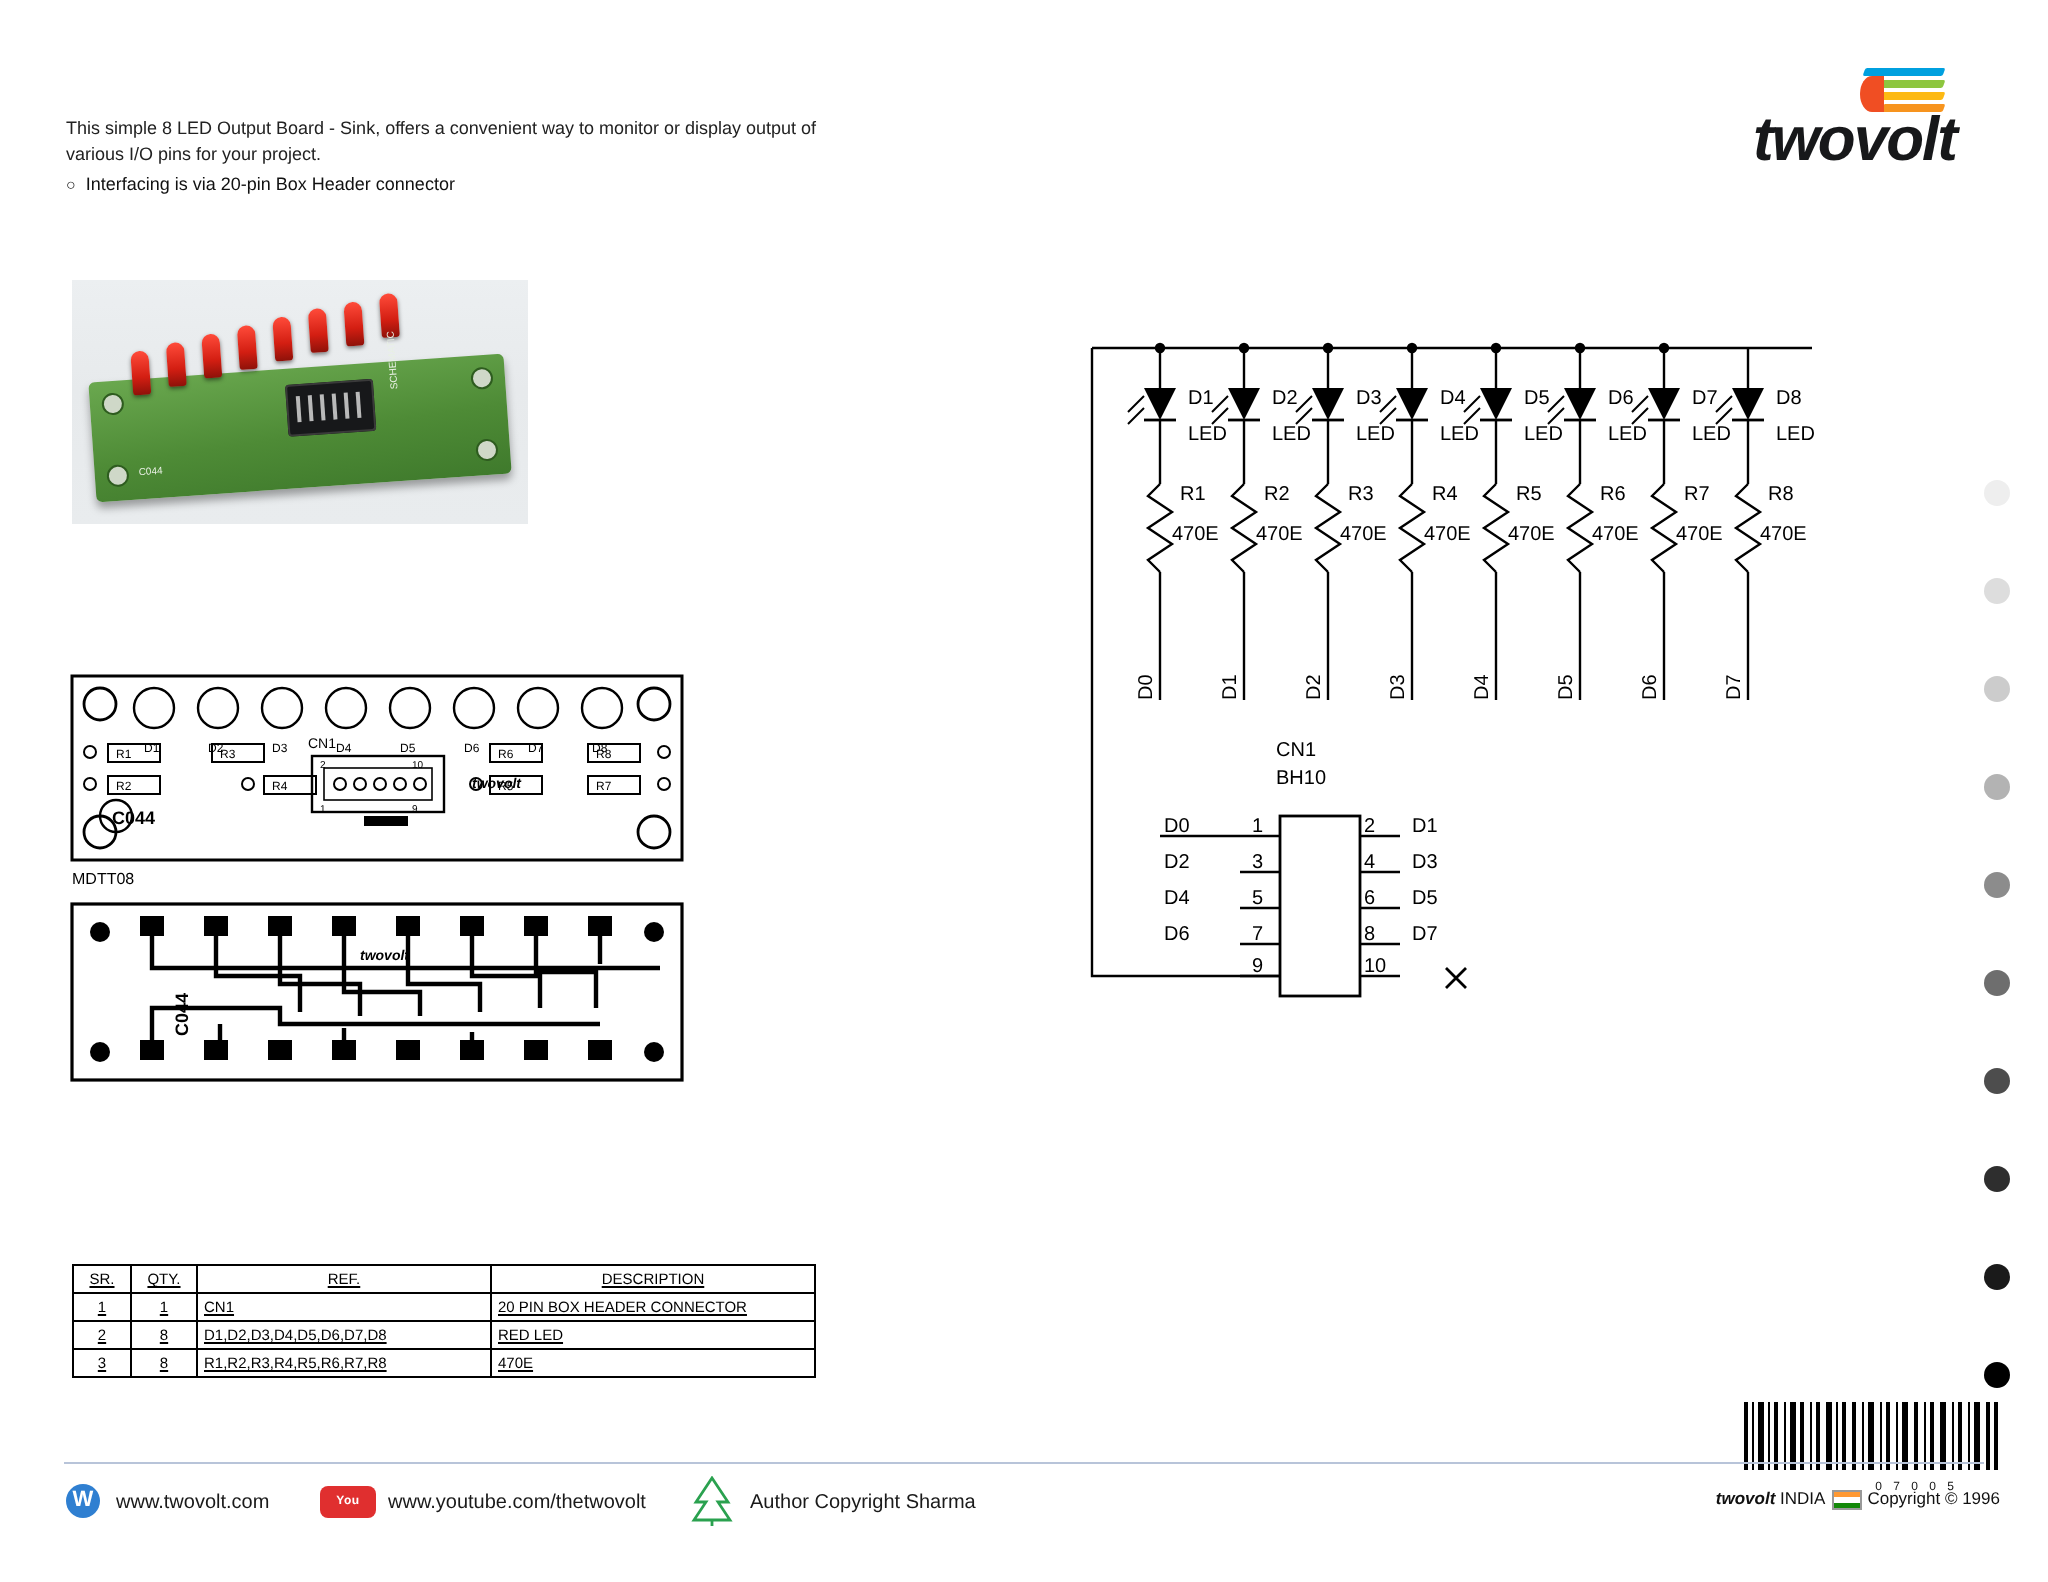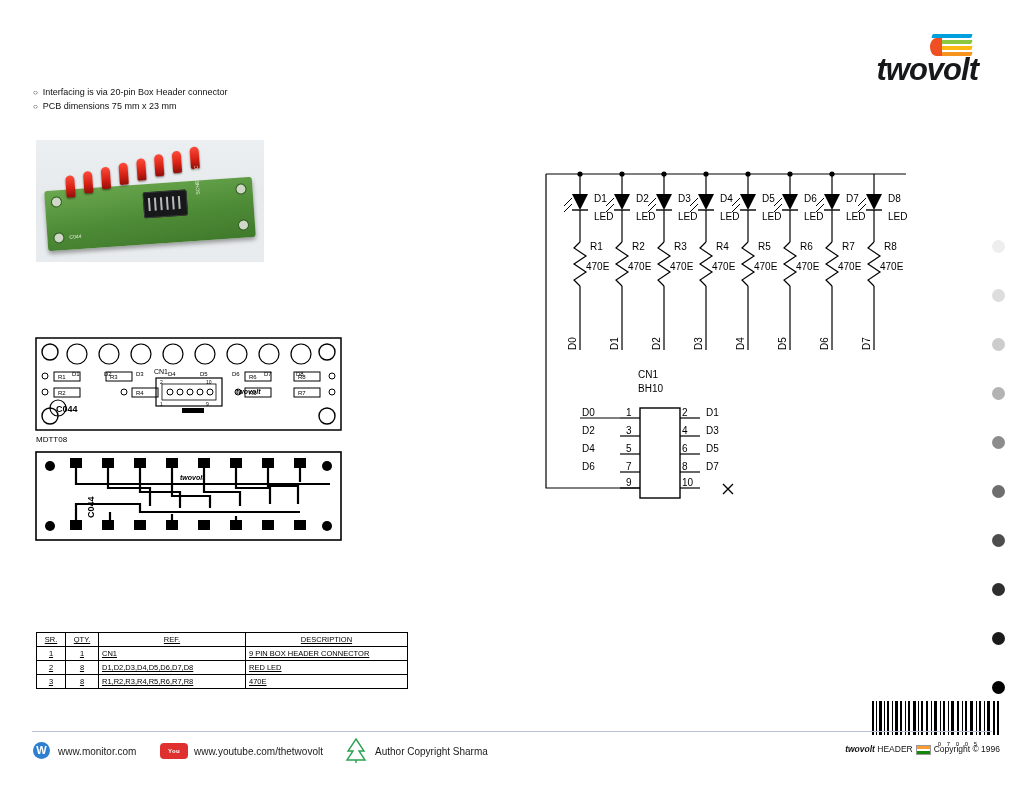--- a/index.html
+++ b/index.html
@@ -113,23 +113,23 @@
   .dots i{display:block;width:13px;height:13px;border-radius:50%;margin-bottom:36px;}
 
   .schem{position:absolute;left:520px;top:150px;}
   .lbl{font-family:"Liberation Sans",sans-serif;}
 </style>
 </head>
 <body>
 
 <div class="page">
 
+  <div class="intro">This simple 8 LED Output Board - Sink, offers a convenient way to monitor or display output of various I/O pins for your project.</div>
   <div class="bullets">
     <div>Interfacing is via 20-pin Box Header connector</div>
-    <div>PCB dimensions 75 mm x 23 mm</div>
   </div>
 
   <div class="logo">
     <div class="logo-mark">
       <i style="left:2px;top:2px;width:40px;background:#00a0df;"></i>
       <i style="left:5px;top:8px;width:37px;background:#8dc63f;"></i>
       <i style="left:8px;top:14px;width:34px;background:#fdb913;"></i>
       <i style="left:11px;top:20px;width:31px;background:#f7941e;"></i>
       <i style="left:0px;top:6px;width:12px;height:18px;background:#f04e23;border-radius:50% 0 0 50%;transform:skewX(0deg);"></i>
     </div>
@@ -467,21 +467,21 @@
         <td class="c-qty">QTY.</td>
         <td class="c-ref">REF.</td>
         <td class="c-desc">DESCRIPTION</td>
       </tr>
     </thead>
     <tbody>
       <tr>
         <td class="c-sr">1</td>
         <td class="c-qty">1</td>
         <td class="c-ref">CN1</td>
-        <td class="c-desc">9 PIN BOX HEADER CONNECTOR</td>
+        <td class="c-desc">20 PIN BOX HEADER CONNECTOR</td>
       </tr>
       <tr>
         <td class="c-sr">2</td>
         <td class="c-qty">8</td>
         <td class="c-ref">D1,D2,D3,D4,D5,D6,D7,D8</td>
         <td class="c-desc">RED LED</td>
       </tr>
       <tr>
         <td class="c-sr">3</td>
         <td class="c-qty">8</td>
@@ -536,29 +536,29 @@
       <i style="left:121px;width:2px"></i>
       <i style="left:125px;width:2px"></i>
   </div>
   <div class="bcnum">0 7 0 0 5</div>
 
   <div class="footer">
     <div class="fdiv"></div>
   </div>
 
   <div class="wp">W</div>
-  <div class="fitem" style="left:58px;top:746px;">www.monitor.com</div>
+  <div class="fitem" style="left:58px;top:746px;">www.twovolt.com</div>
 
   <div class="yt">You Tube</div>
   <div class="fitem" style="left:194px;top:746px;">www.youtube.com/thetwovolt</div>
 
   <svg class="author-ico" viewBox="0 0 22 26">
     <path d="M11 1 L19 13 L14 13 L20 22 L2 22 L8 13 L3 13 Z" fill="none" stroke="#2aa14f" stroke-width="1.4"></path>
     <line x1="11" y1="22" x2="11" y2="25" stroke="#2aa14f" stroke-width="1.4"></line>
   </svg>
   <div class="fitem" style="left:375px;top:746px;">Author Copyright Sharma</div>
 
   <div class="copy">
     <b style="font-weight:bold;font-style:italic;">twovolt</b>
-    <span>HEADER</span><span class="flag"></span><span>Copyright © 1996</span>
+    <span>INDIA</span><span class="flag"></span><span>Copyright © 1996</span>
   </div>
 
 </div>
 
 </body></html>

